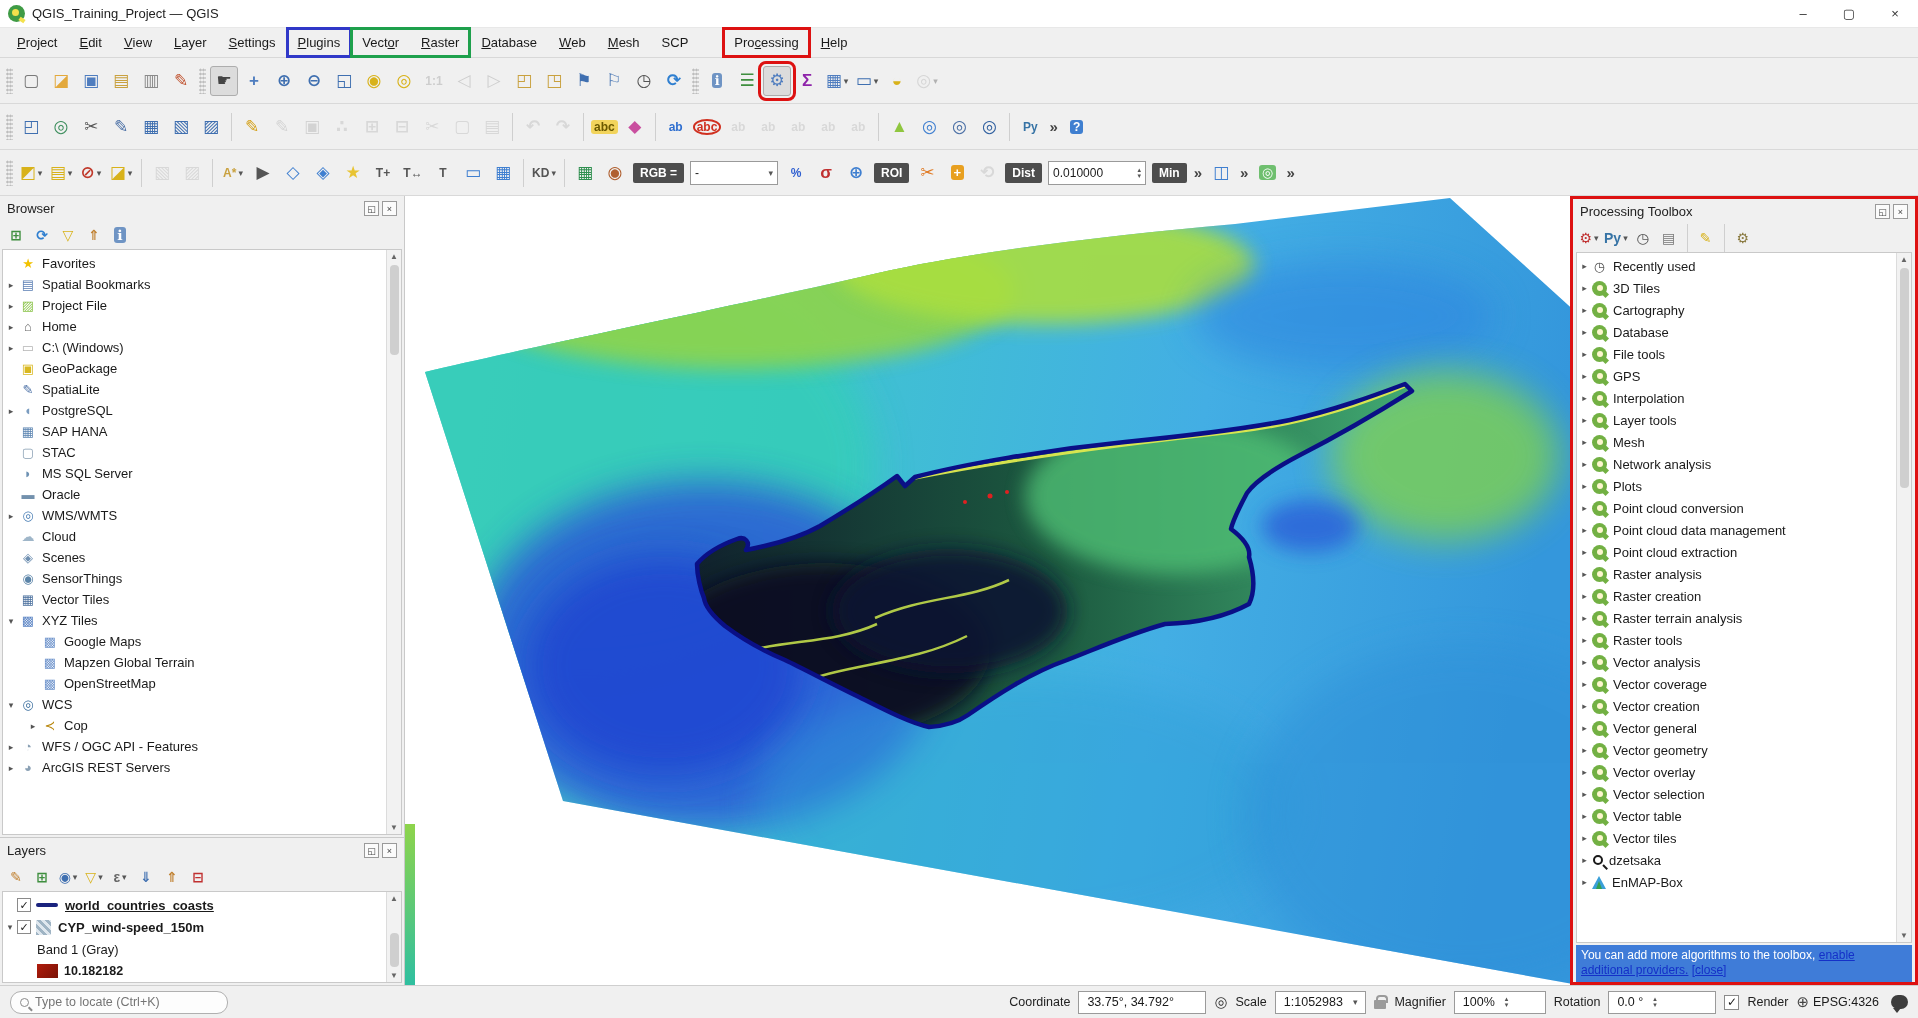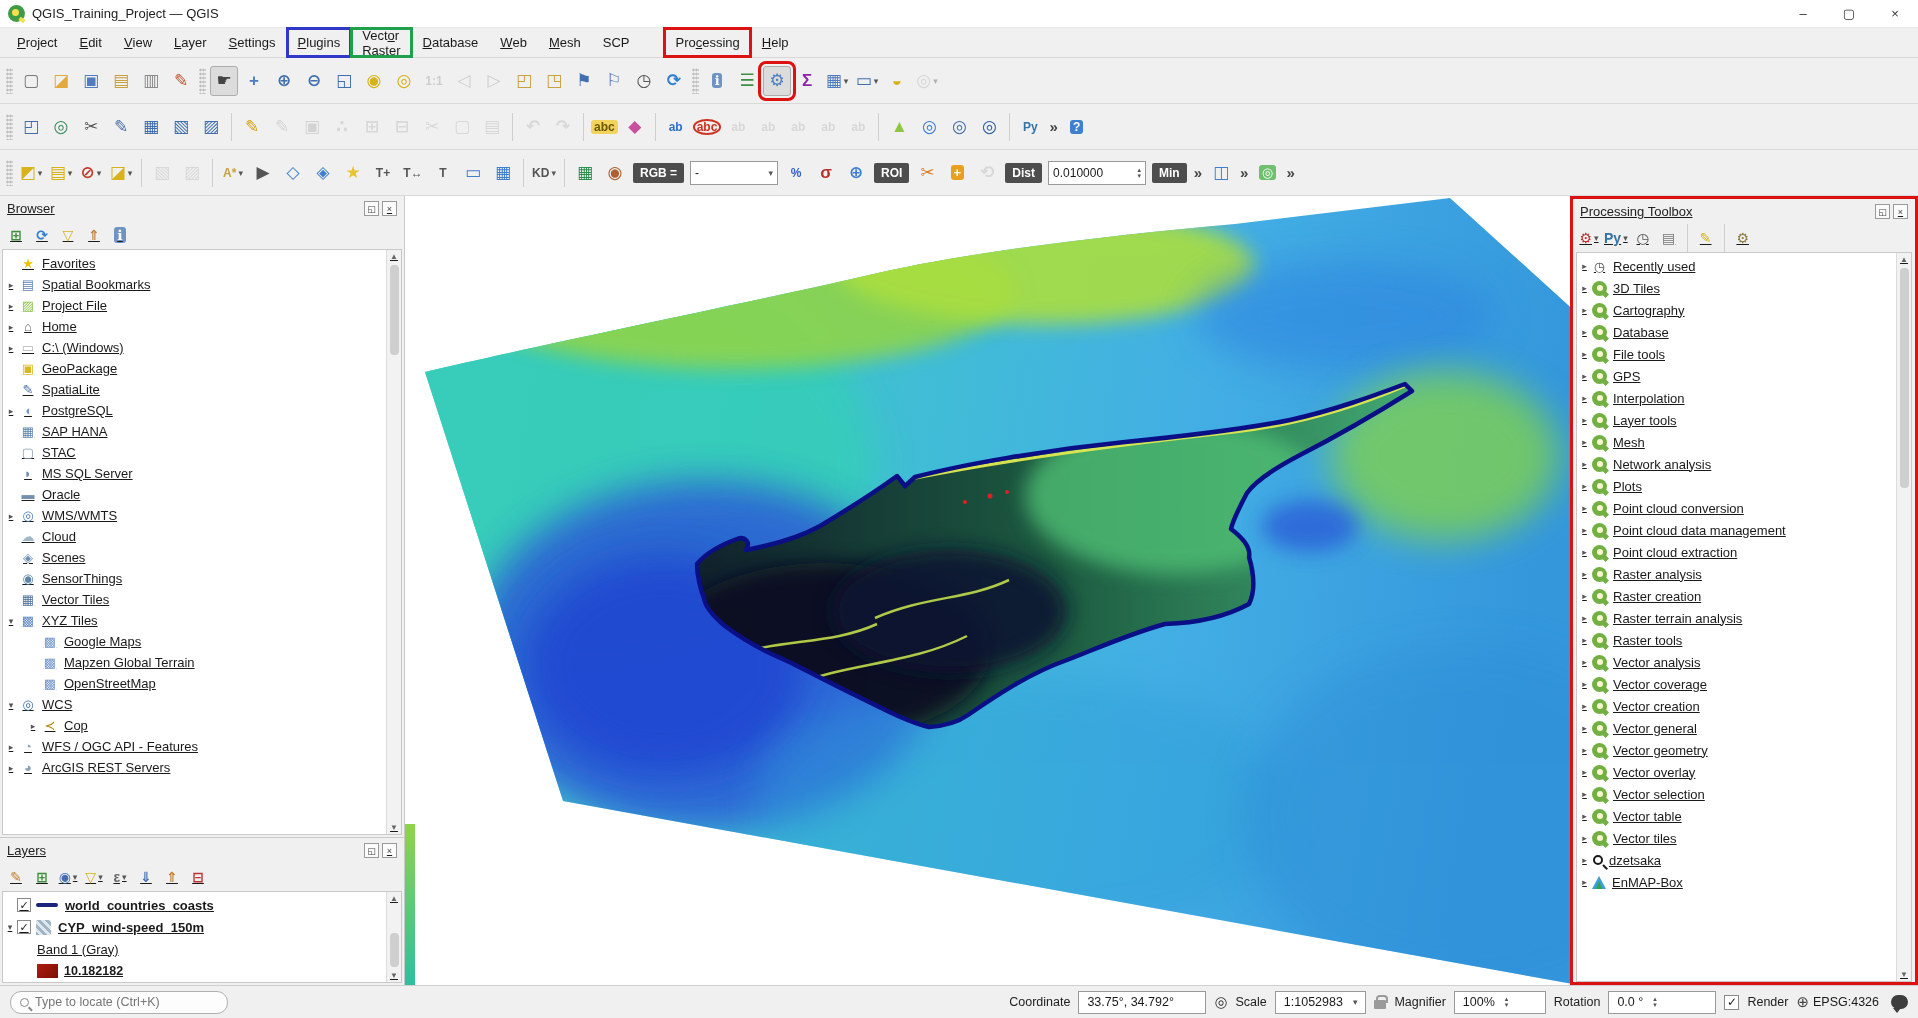--- a/index.html
+++ b/index.html
@@ -15,21 +15,21 @@
   .title-text { font-size:13px; color:#222; }
   .win-controls { margin-left:auto; display:flex; }
   .win-btn { width:46px; height:28px; display:flex; align-items:center; justify-content:center; font-size:13px; color:#333; }
 
   
   .menubar { height:30px; background:#f0f0f0; display:flex; align-items:stretch; padding-left:6px; border-bottom:1px solid #d8d8d8; }
   .menu-item { padding:0 11px; display:flex; align-items:center; white-space:nowrap; }
   .menu-item u { text-decoration:underline; }
   .ann-blue { outline:3px solid #3038c8; outline-offset:-2px; }
   .ann-red-menu { outline:3px solid #dd1111; outline-offset:-2px;margin-left:24px; }
-  .ann-green-group { display:flex; outline:3px solid #1ea04c; outline-offset:-2px;flex-direction:column; }
+  .ann-green-group { display:flex; outline:3px solid #1ea04c; outline-offset:-2px; }
 
   
   .tb { height:46px; background:#f0f0f0; border-bottom:1px solid #d9d9d9; display:flex; align-items:center; padding:0 4px; gap:2px; overflow:hidden; }
   .grip { width:7px; height:26px; margin:0 2px; background-image:radial-gradient(#bdbdbd 1px, transparent 1.2px); background-size:3px 4px; }
   .tsep { width:1px; height:28px; background:#cfcfcf; margin:0 4px; }
   .tbtn { min-width:28px; height:30px; display:flex; align-items:center; justify-content:center; border-radius:3px; border:1px solid transparent; position:relative; }
   .tbtn .glyph { font-size:17px; line-height:1; font-weight:bold; }
   .tbtn .glyph.badge { border-radius:3px; padding:1px 3px; font-size:13px; }
   .tbtn.pressed { background:#dcdcdc; border-color:#adadad; }
   .tbtn.disabled { opacity:.4; }
@@ -37,21 +37,21 @@
   .tbtn .dd { font-size:9px; color:#555; margin-left:2px; }
   .red-box { outline:3px solid #dd1111; outline-offset:2px; }
   .chip { background:#4d4d4d; color:#fff; font-weight:bold; font-size:12px; padding:3px 7px; border-radius:2px; margin:0 2px; white-space:nowrap; }
   .combo, .spinbox { background:#fff; border:1px solid #9a9a9a; height:24px; display:inline-flex; align-items:center; padding:0 4px; margin:0 2px; font-size:12px; }
   .combo .combo-a { margin-left:auto; font-size:9px; color:#555; padding-left:6px; }
   .spinbox .spin-arrows { margin-left:auto; display:flex; flex-direction:column; font-size:7px; line-height:6px; color:#555; padding-left:6px; }
   .ovf { color:#444; font-size:15px; padding:0 3px; font-weight:bold; }
   .tbtn .glyph.txtg { font-size:12px; }
 
   
-  .content { flex:1; display:flex; min-height:0;text-decoration:underline; }
+  .content { flex:1; display:flex; min-height:0; }
   .leftcol { width:405px; display:flex; flex-direction:column; background:#f0f0f0; border-right:1px solid #c9c9c9; }
   .panel-header { height:25px; display:flex; align-items:center; padding:0 7px; font-size:13px; color:#222; }
   .panel-header .ph-btns { margin-left:auto; display:flex; gap:3px; }
   .ph-btn { width:15px; height:15px; border:1px solid #9a9a9a; background:#fbfbfb; display:flex; align-items:center; justify-content:center; font-size:9px; color:#444; }
   .panel-toolbar { height:28px; display:flex; align-items:center; padding:0 4px; gap:2px; }
   .panel-toolbar .tbtn { min-width:24px; height:24px; }
   .panel-toolbar .tbtn .glyph { font-size:14px; }
   .treewrap { flex:1; display:flex; min-height:0; background:#fff; border:1px solid #c9c9c9; margin:0 2px 2px 2px; }
   .tree { flex:1; overflow:hidden; padding-top:3px; }
   .trow { height:21px; display:flex; align-items:center; white-space:nowrap; }
@@ -953,20 +953,23 @@
                 <span class="en-icon"></span>
                 <span class="plabel">EnMAP-Box</span>
               </div>
             </div>
           <div class="vscroll">
             <span class="vs-btn">▲</span>
             <div class="vs-thumb" style="height:220px; margin-top:2px;"></div>
             <span class="vs-btn" style="margin-top:auto;">▼</span>
           </div>
         </div>
+        <div class="notice">
+          <span>You can add more algorithms to the toolbox, </span><a href="#">enable additional providers.</a><span>  </span> <a href="#">[close]</a>
+        </div>
       </div>
     </div>
   </div>
 
   <div class="statusbar">
     <div class="locate">
       <span class="mag-icon"></span>
       <input type="text" placeholder="Type to locate (Ctrl+K)" style="">
     </div>
     <div class="spacer"></div>

